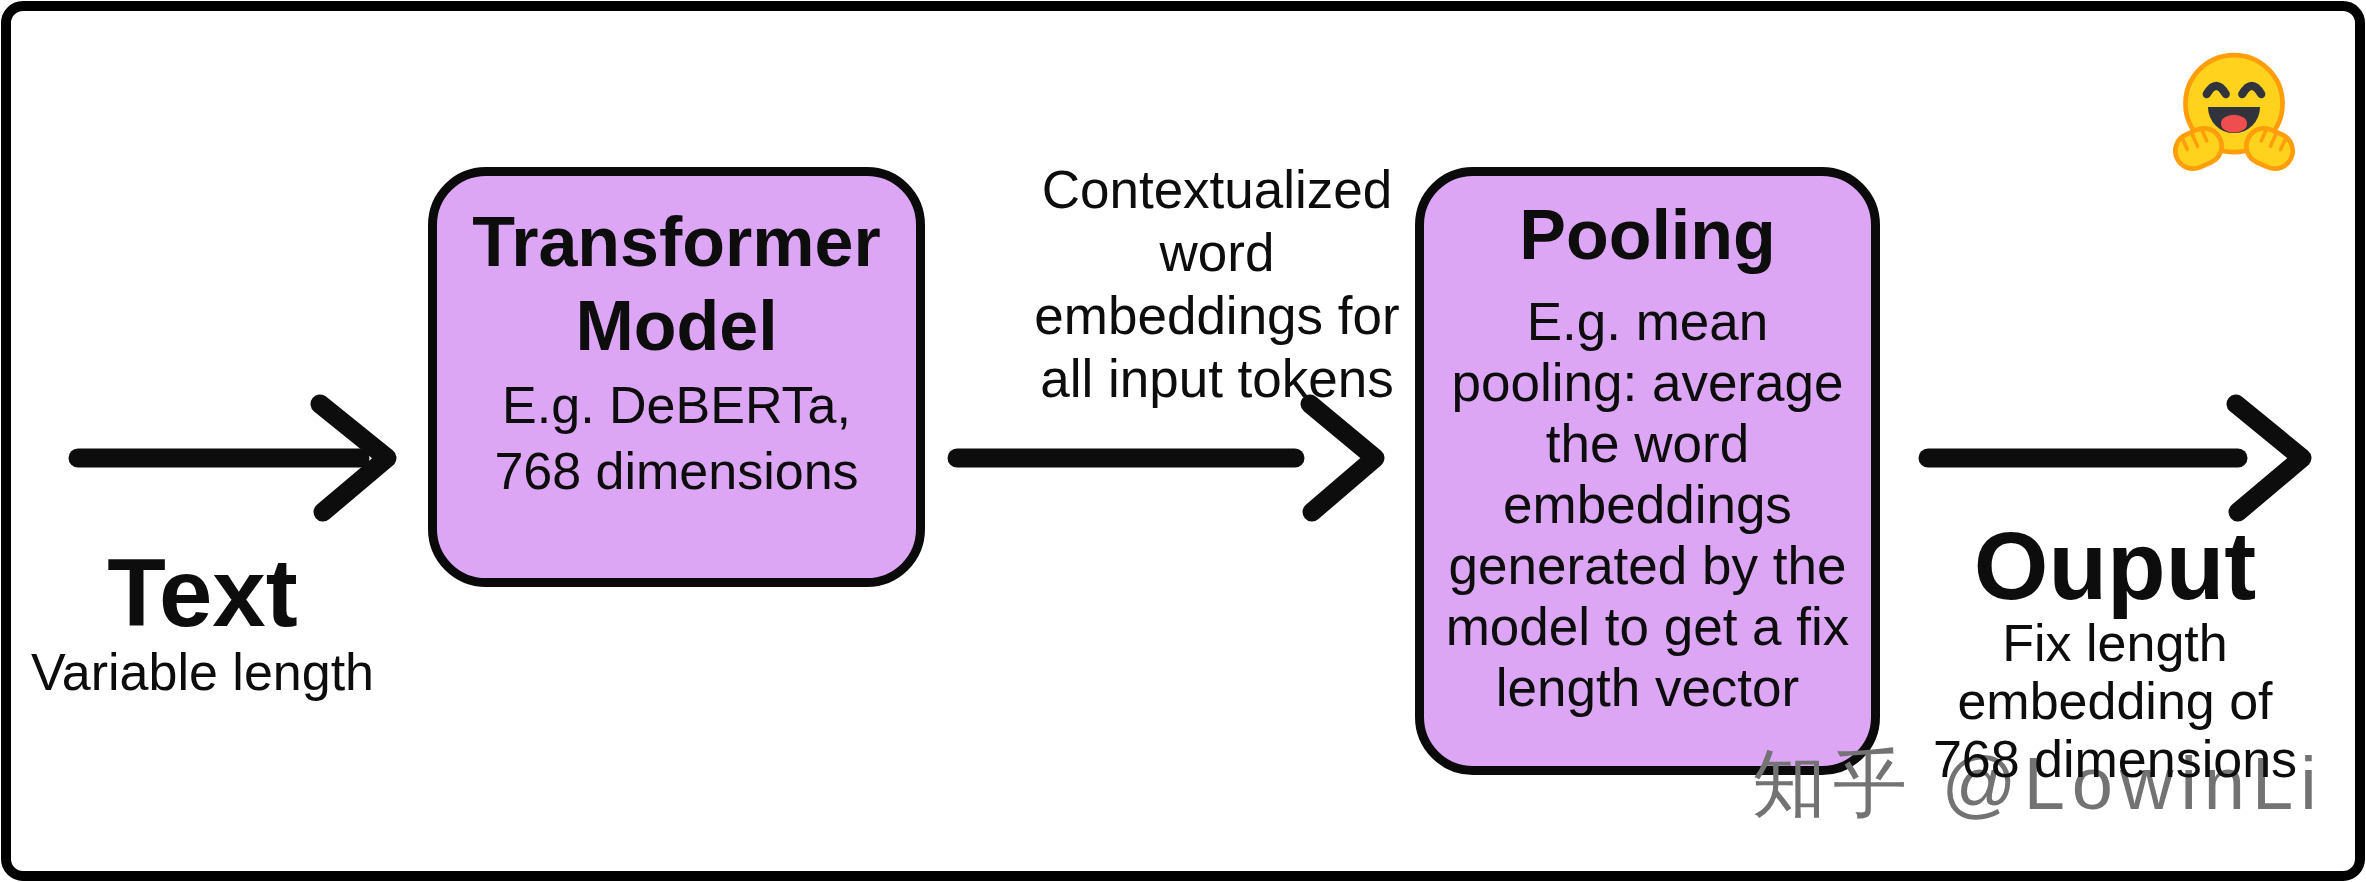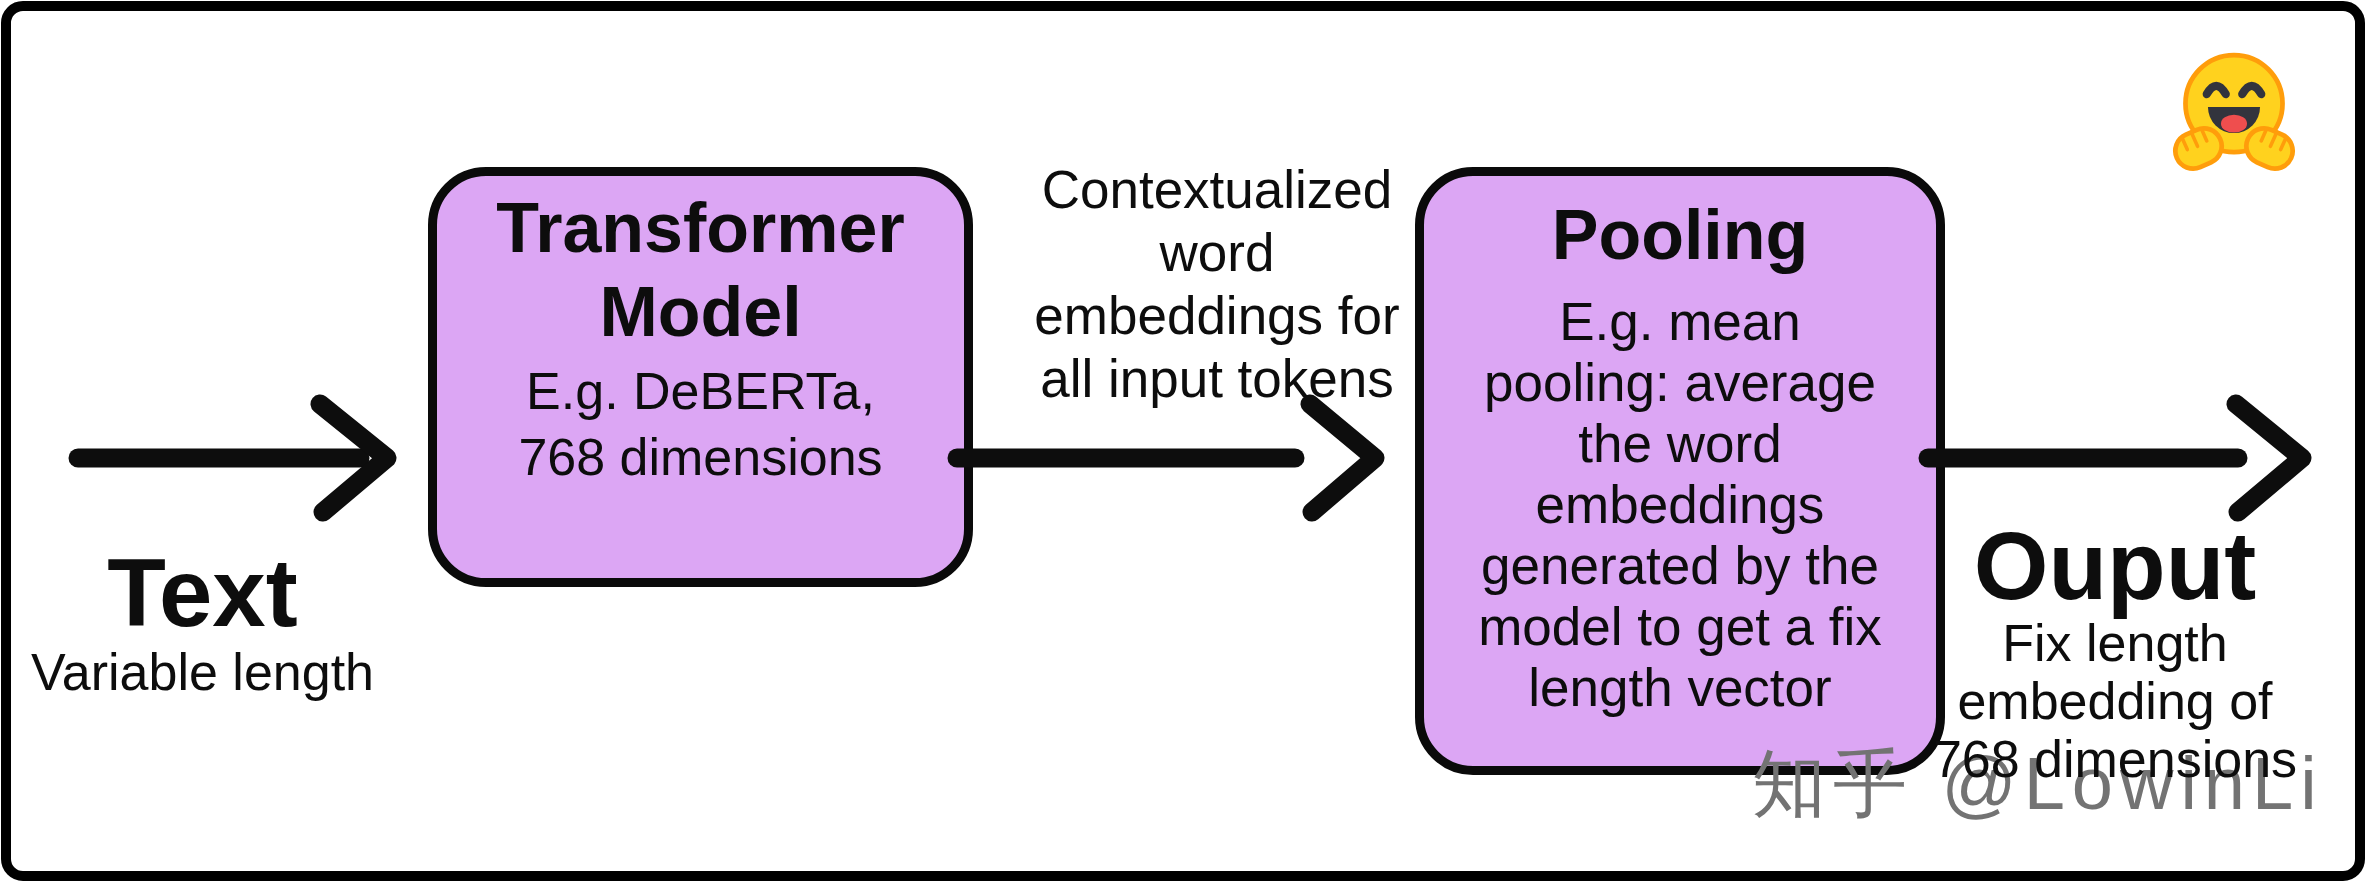--- a/index.html
+++ b/index.html
@@ -62,28 +62,28 @@
     background: #dca6f4;
     border: 9px solid #0a0a0a;
     border-radius: 58px;
     box-sizing: border-box;
     text-align: center;
     z-index: 1;
   }
   #transformer-node {
     left: 428px;
     top: 167px;
-    width: 545px;
+    width: 497px;
     height: 420px;
-    padding-top: 10px;
+    padding-top: 24px;
   }
   #pooling-node {
     left: 1415px;
     top: 167px;
-    width: 530px;
+    width: 465px;
     height: 608px;
     padding-top: 19px;
   }
   .node-title {
     font-size: 70px;
     font-weight: bold;
     line-height: 84px;
   }
   #pooling-node .node-title { line-height: 80px; }
   .node-body { margin-top: 4px; }

